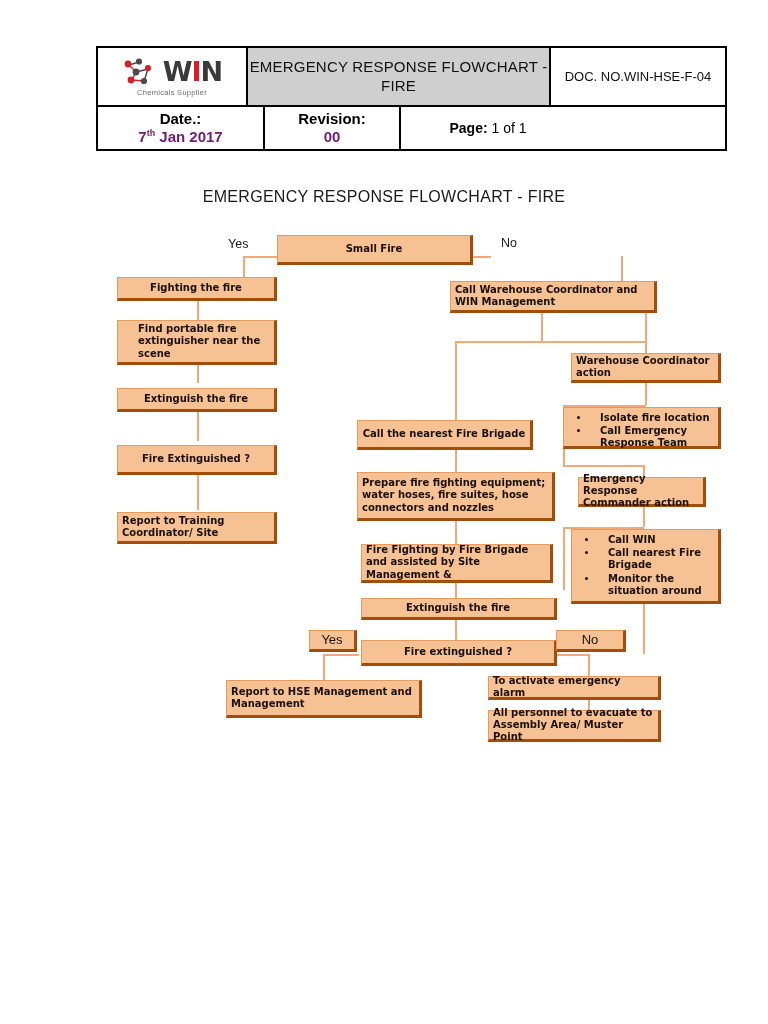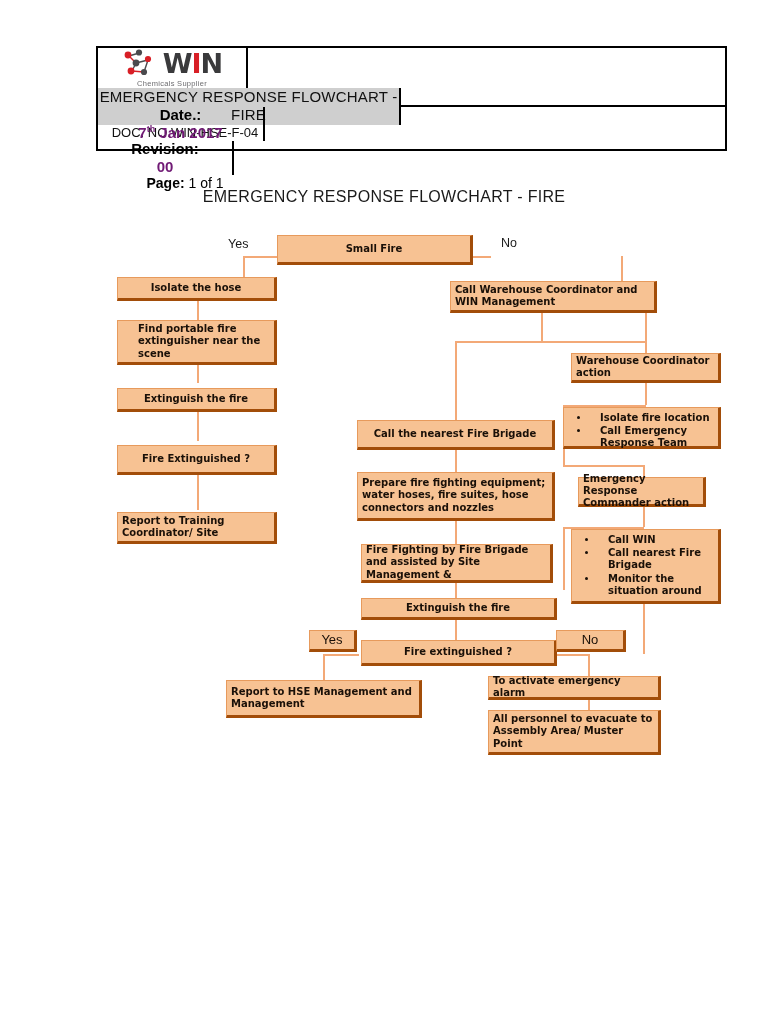--- a/index.html
+++ b/index.html
@@ -10,21 +10,21 @@
     position:relative;
     overflow:hidden;
   }
 
   
   .hdr{
     position:absolute;left:96px;top:46px;width:631px;
     border:2px solid #000;
     box-sizing:border-box;
   }
-  .hdr-row{display:flex;flex-direction:column;}
+  .hdr-row{display:flex;}
   .hdr-row.r1{height:57px;}
   .hdr-row.r2{height:42px;border-top:2px solid #000;}
   .hcell{
     box-sizing:border-box;
     display:flex;flex-direction:column;
     align-items:center;justify-content:center;
     text-align:center;
     border-right:2px solid #000;
   }
   .hcell.last{border-right:none;}
@@ -202,47 +202,47 @@
   <div class="ln h" style="left:563px;top:465px;width:80px;"></div>
   <div class="ln v" style="left:643px;top:465px;height:12px;"></div>
 
   <div class="ln v" style="left:643px;top:507px;height:20px;"></div>
   <div class="ln h" style="left:563px;top:527px;width:81px;"></div>
   <div class="ln v" style="left:563px;top:527px;height:63px;"></div>
   <div class="ln v" style="left:643px;top:604px;height:50px;"></div>
 
   <div class="box" style="left:277px;top:235px;width:196px;height:30px;">Small Fire</div>
 
-  <div class="box" style="left:117px;top:277px;width:160px;height:24px;">Isolate the hose</div>
+  <div class="box" style="left:117px;top:277px;width:160px;height:24px;">Fighting the fire</div>
 
   <div class="box" style="left:117px;top:320px;width:160px;height:45px;padding-left:20px;">Find portable fire extinguisher near the scene</div>
 
   <div class="box" style="left:117px;top:388px;width:160px;height:24px;">Extinguish the fire</div>
 
   <div class="box" style="left:117px;top:445px;width:160px;height:30px;">Fire Extinguished ?</div>
 
   <div class="box" style="left:117px;top:512px;width:160px;height:32px;">Report to Training Coordinator/ Site</div>
 
   <div class="box" style="left:450px;top:281px;width:207px;height:32px;">Call Warehouse  Coordinator and  WIN  Management</div>
 
-  <div class="box" style="left:357px;top:420px;width:198px;height:30px;">Call the nearest Fire Brigade</div>
+  <div class="box" style="left:357px;top:420px;width:176px;height:30px;">Call the nearest Fire Brigade</div>
 
   <div class="box" style="left:357px;top:472px;width:198px;height:49px;">Prepare fire fighting equipment; water hoses, fire suites, hose connectors and nozzles</div>
 
   <div class="box" style="left:361px;top:544px;width:192px;height:39px;">Fire Fighting by Fire Brigade and assisted by Site Management &amp;</div>
 
   <div class="box" style="left:361px;top:598px;width:196px;height:22px;">Extinguish the fire</div>
 
   <div class="box" style="left:361px;top:640px;width:196px;height:26px;">Fire extinguished ?</div>
 
   <div class="box" style="left:226px;top:680px;width:196px;height:38px;">Report to HSE Management and Management</div>
 
   <div class="box" style="left:488px;top:676px;width:173px;height:24px;">To activate emergency alarm</div>
 
-  <div class="box" style="left:488px;top:710px;width:173px;height:45px;">All personnel to evacuate to Assembly Area/ Muster Point</div>
+  <div class="box" style="left:488px;top:710px;width:173px;height:32px;">All personnel to evacuate to Assembly Area/ Muster Point</div>
 
   <div class="box" style="left:571px;top:353px;width:150px;height:30px;">Warehouse Coordinator action</div>
 
   <div class="box list" style="left:563px;top:407px;width:158px;height:42px;">
     <ul>
       <li>Isolate fire location</li>
       <li>Call Emergency Response Team</li>
     </ul>
   </div>
 

